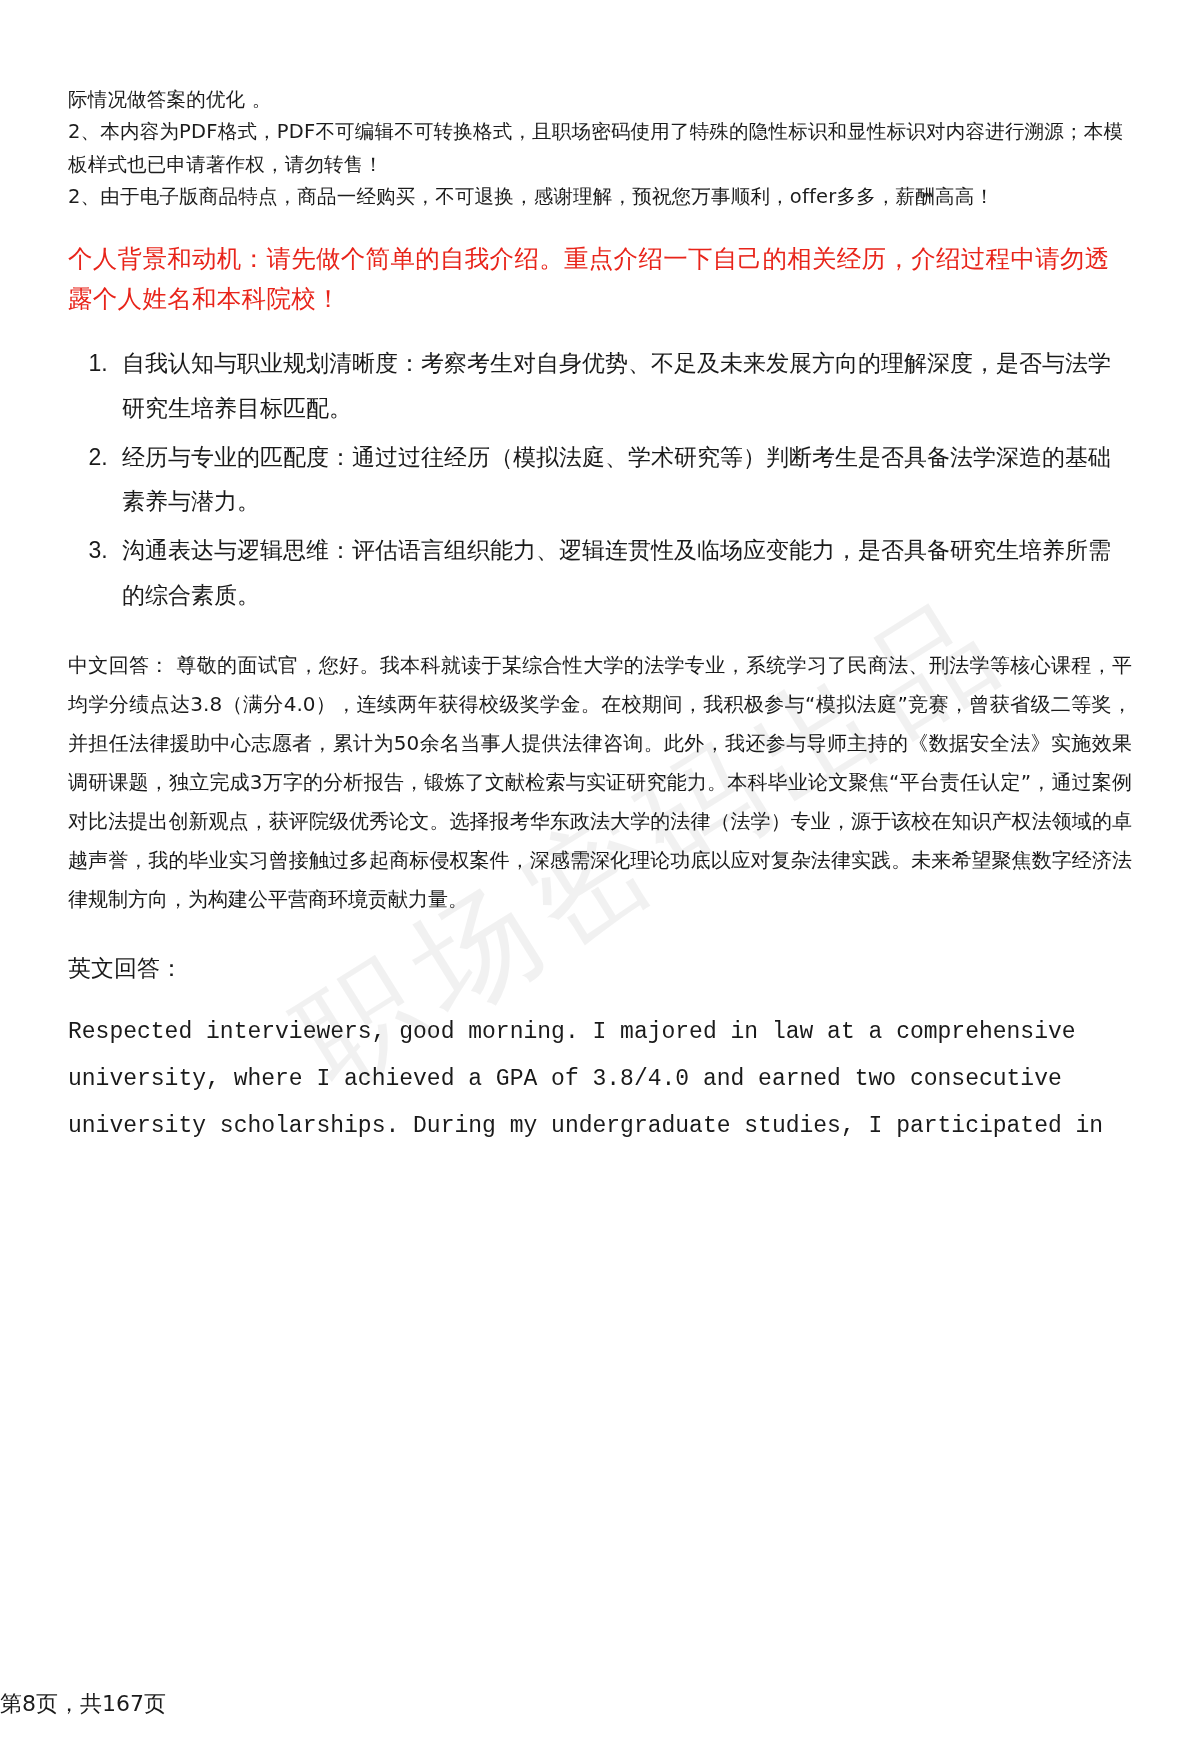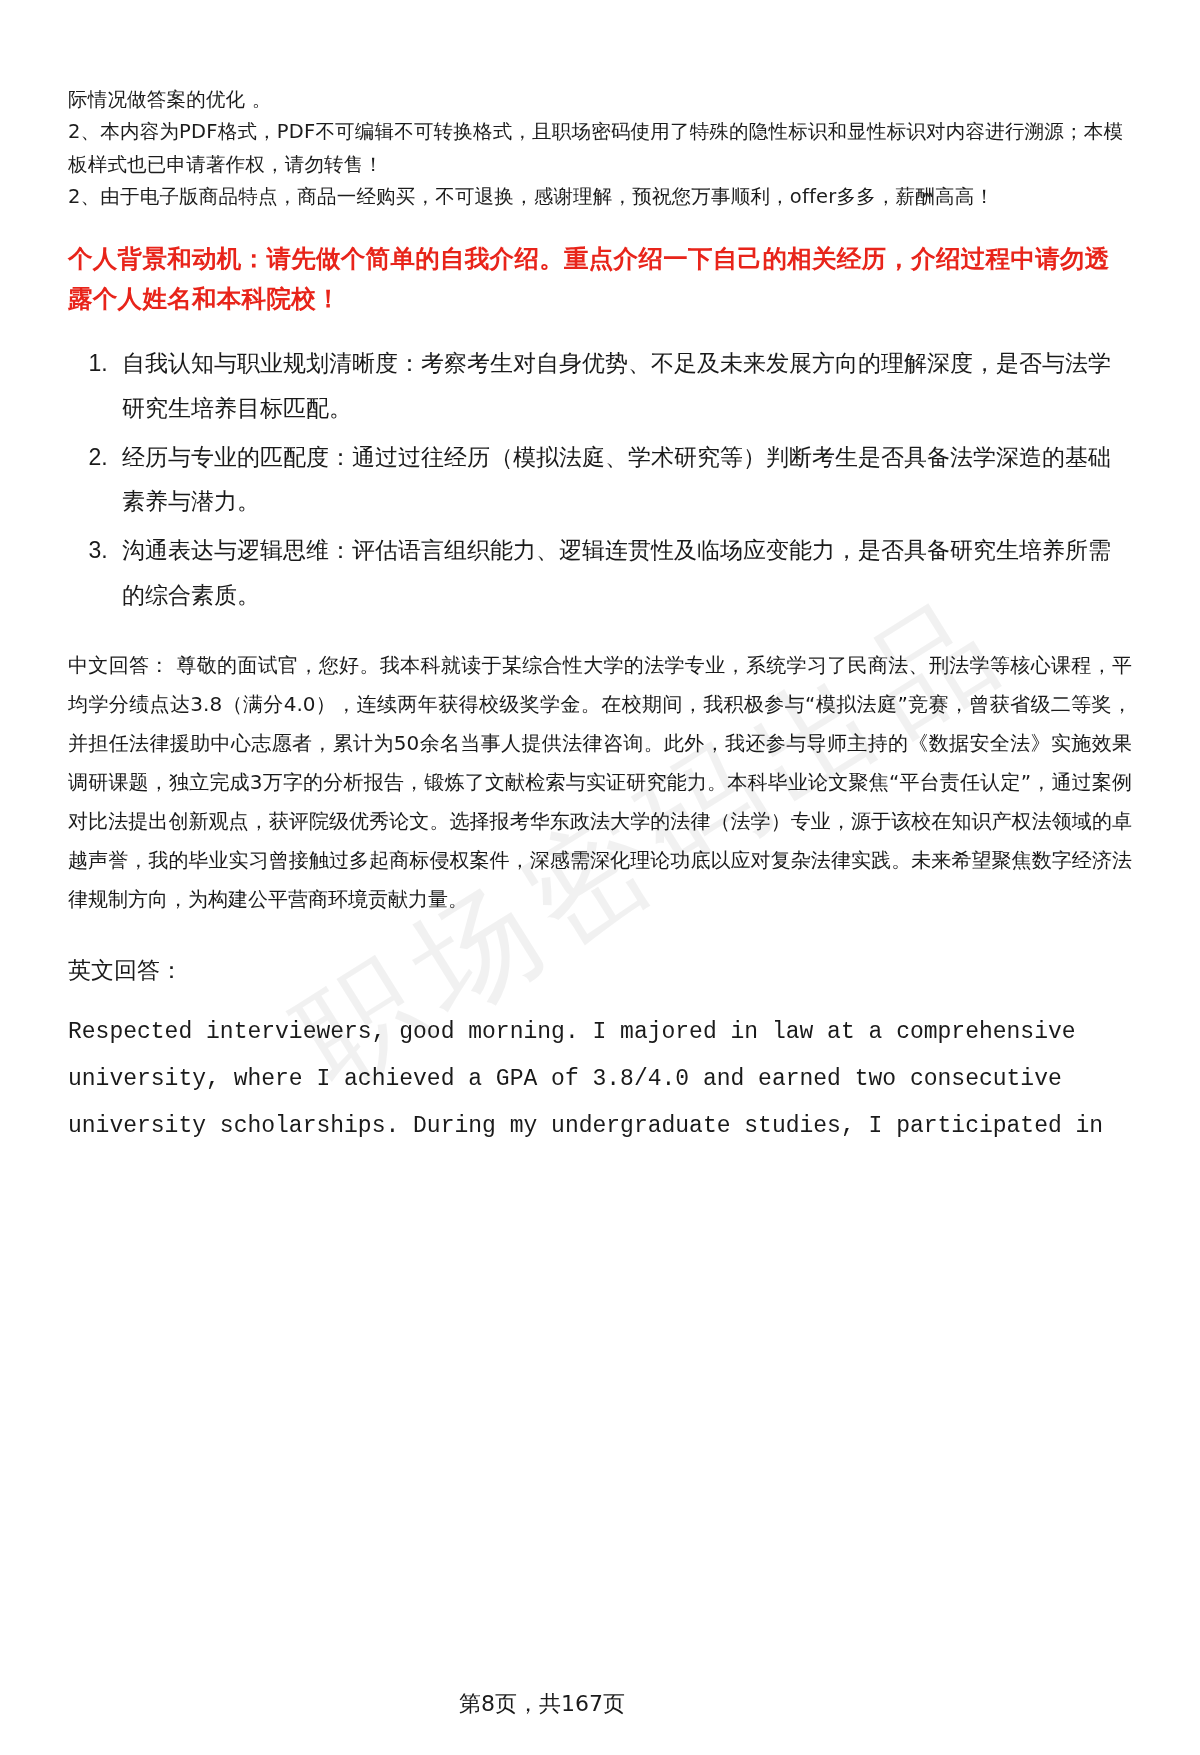--- a/index.html
+++ b/index.html
@@ -53,21 +53,21 @@
     line-height: 1.66;
     color: #1c1c1c;
     font-family: "DejaVu Sans", sans-serif;
     letter-spacing: 0.2px;
   }
   .top-notes p {
     margin: 0;
   }
   .heading-red {
     color: #e8241a;
-    font-weight: bold;
+    font-weight: normal;
     font-size: 24.5px;
     line-height: 1.62;
     margin: 26px 0 0 0;
     letter-spacing: 0.3px;
     font-family: "DejaVu Sans", sans-serif;
   }
   .heading-red.second {
     margin-top: 32px;
   }
   ol.points {
@@ -88,35 +88,34 @@
     line-height: 1.95;
     color: #1a1a1a;
     text-align: justify;
     font-family: "DejaVu Sans", sans-serif;
   }
   .label-line {
     margin: 30px 0 0 0;
     font-size: 23px;
     line-height: 1.9;
     color: #1a1a1a;
-    font-family: Liberation Sans, sans-serif;
+    font-family: Liberation Mono, monospace;
   }
   .para-en {
     margin: 16px 0 0 0;
     font-size: 23px;
     line-height: 2.05;
     color: #1a1a1a;
     font-family: Liberation Mono, monospace;
   }
   .footer {
     position: absolute;
     left: 0;
     bottom: 36px;
     width: 1084px;
-    text-align: center;
     font-size: 22px;
     color: #1a1a1a;
     z-index: 1;
     font-family: "DejaVu Sans", sans-serif;
   }
 </style>
 </head>
 <body>
 
 <div class="page">

